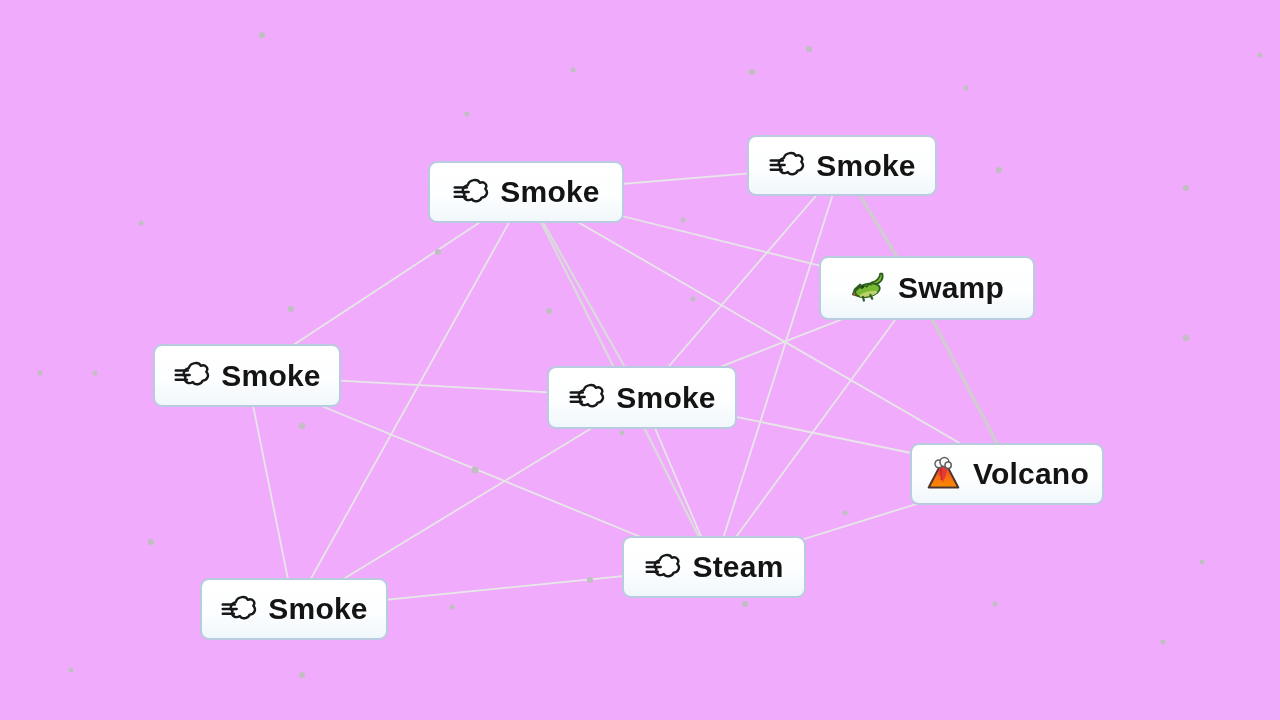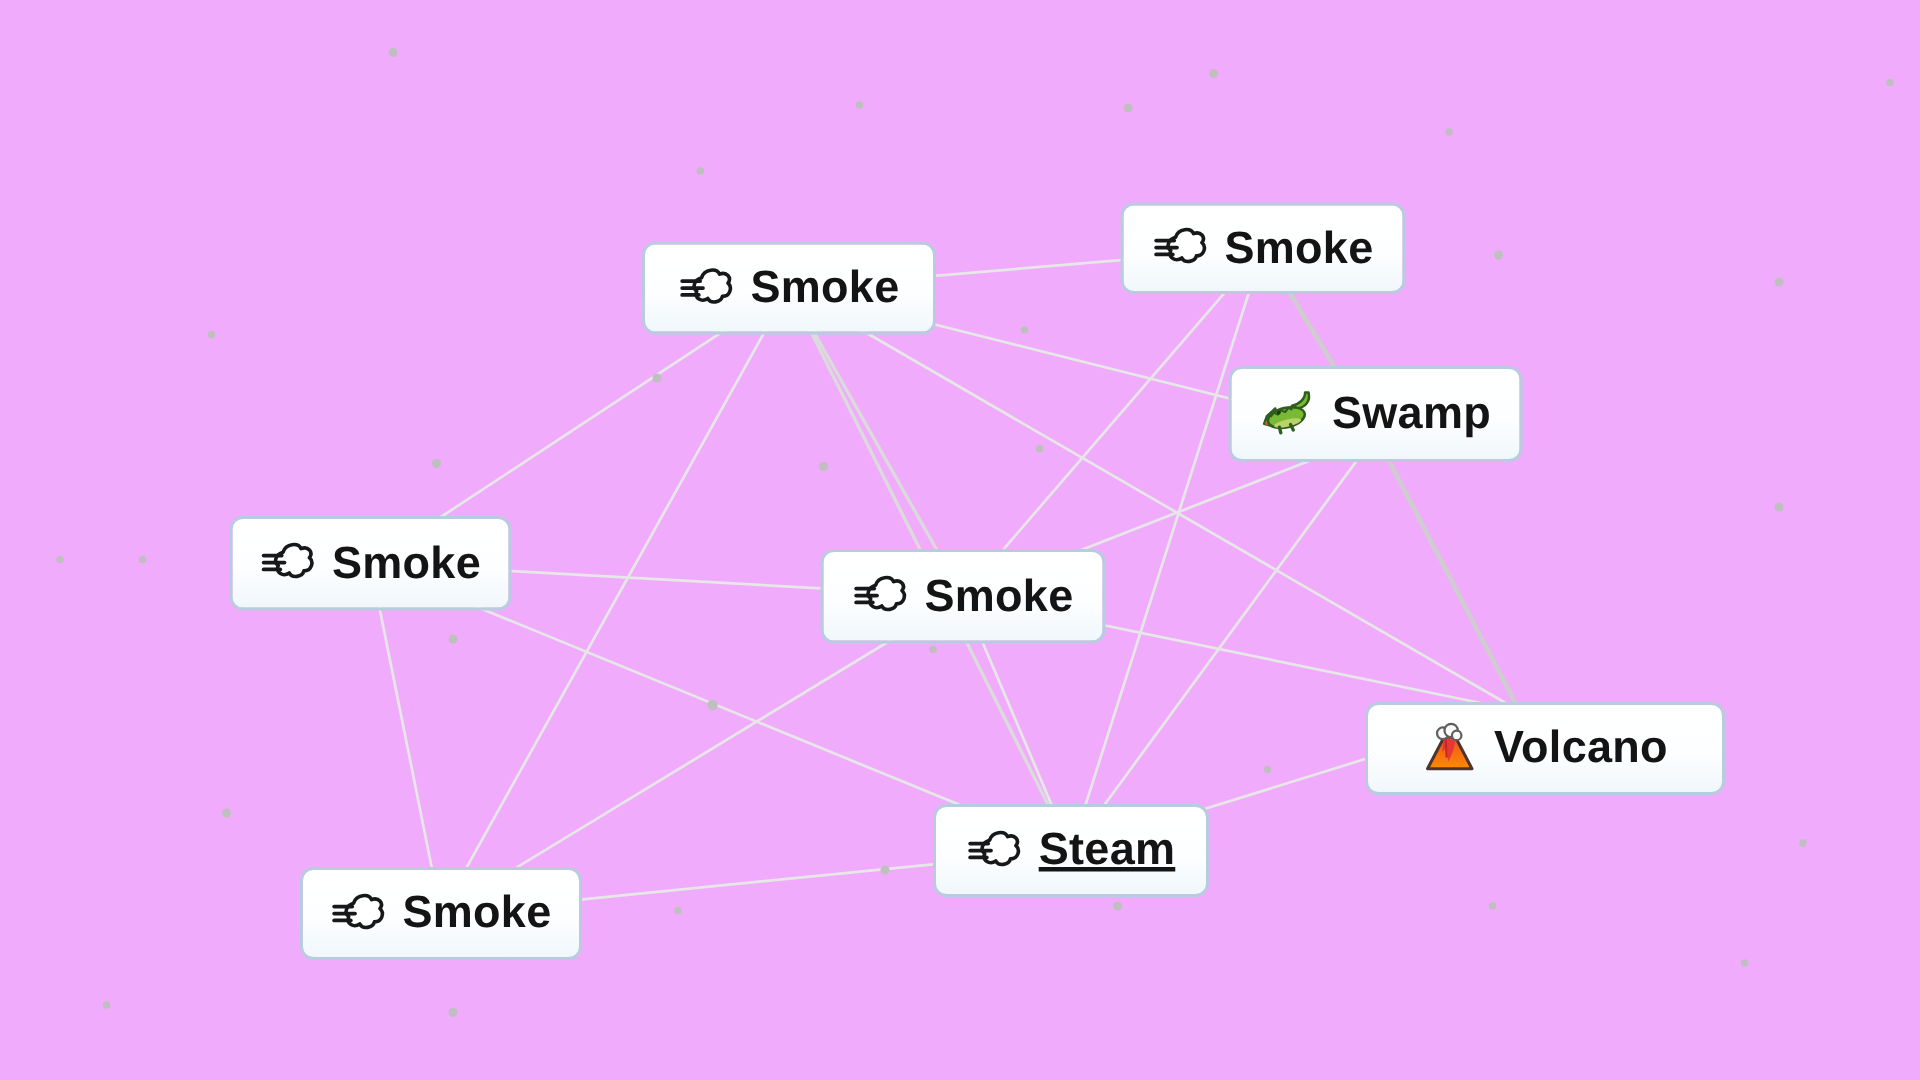--- a/index.html
+++ b/index.html
@@ -82,45 +82,45 @@
           <use href="#sym-dash-icon"></use>
         </svg>
     <span class="label">Smoke</span>
   </div>
       <div class="card" style="left: 747px; top: 135px; width: 190px; height: 61px;">
     <svg class="icon">
           <use href="#sym-dash-icon"></use>
         </svg>
     <span class="label">Smoke</span>
   </div>
-      <div class="card" style="left: 819px; top: 244px; width: 196px; height: 64px;">
+      <div class="card" style="left: 819px; top: 256px; width: 216px; height: 64px;">
     <svg class="icon">
           <use href="#sym-crocodile-icon"></use>
         </svg>
     <span class="label">Swamp</span>
   </div>
       <div class="card" style="left: 153px; top: 344px; width: 188px; height: 63px;">
     <svg class="icon">
           <use href="#sym-dash-icon"></use>
         </svg>
     <span class="label">Smoke</span>
   </div>
       <div class="card" style="left: 547px; top: 366px; width: 190px; height: 63px;">
     <svg class="icon">
           <use href="#sym-dash-icon"></use>
         </svg>
     <span class="label">Smoke</span>
   </div>
-      <div class="card" style="left: 910px; top: 443px; width: 240px; height: 62px; margin-top: 25px;">
+      <div class="card" style="left: 910px; top: 443px; width: 194px; height: 62px;">
     <svg class="icon">
           <use href="#sym-volcano-icon"></use>
         </svg>
     <span class="label">Volcano</span>
   </div>
-      <div class="card" style="left: 622px; top: 536px; width: 184px; height: 62px; text-decoration: underline;">
+      <div class="card" style="left: 622px; top: 536px; width: 184px; height: 62px;">
     <svg class="icon">
           <use href="#sym-dash-icon"></use>
         </svg>
     <span class="label">Steam</span>
   </div>
       <div class="card" style="left: 200px; top: 578px; width: 188px; height: 62px;">
     <svg class="icon">
           <use href="#sym-dash-icon"></use>
         </svg>
     <span class="label">Smoke</span>

